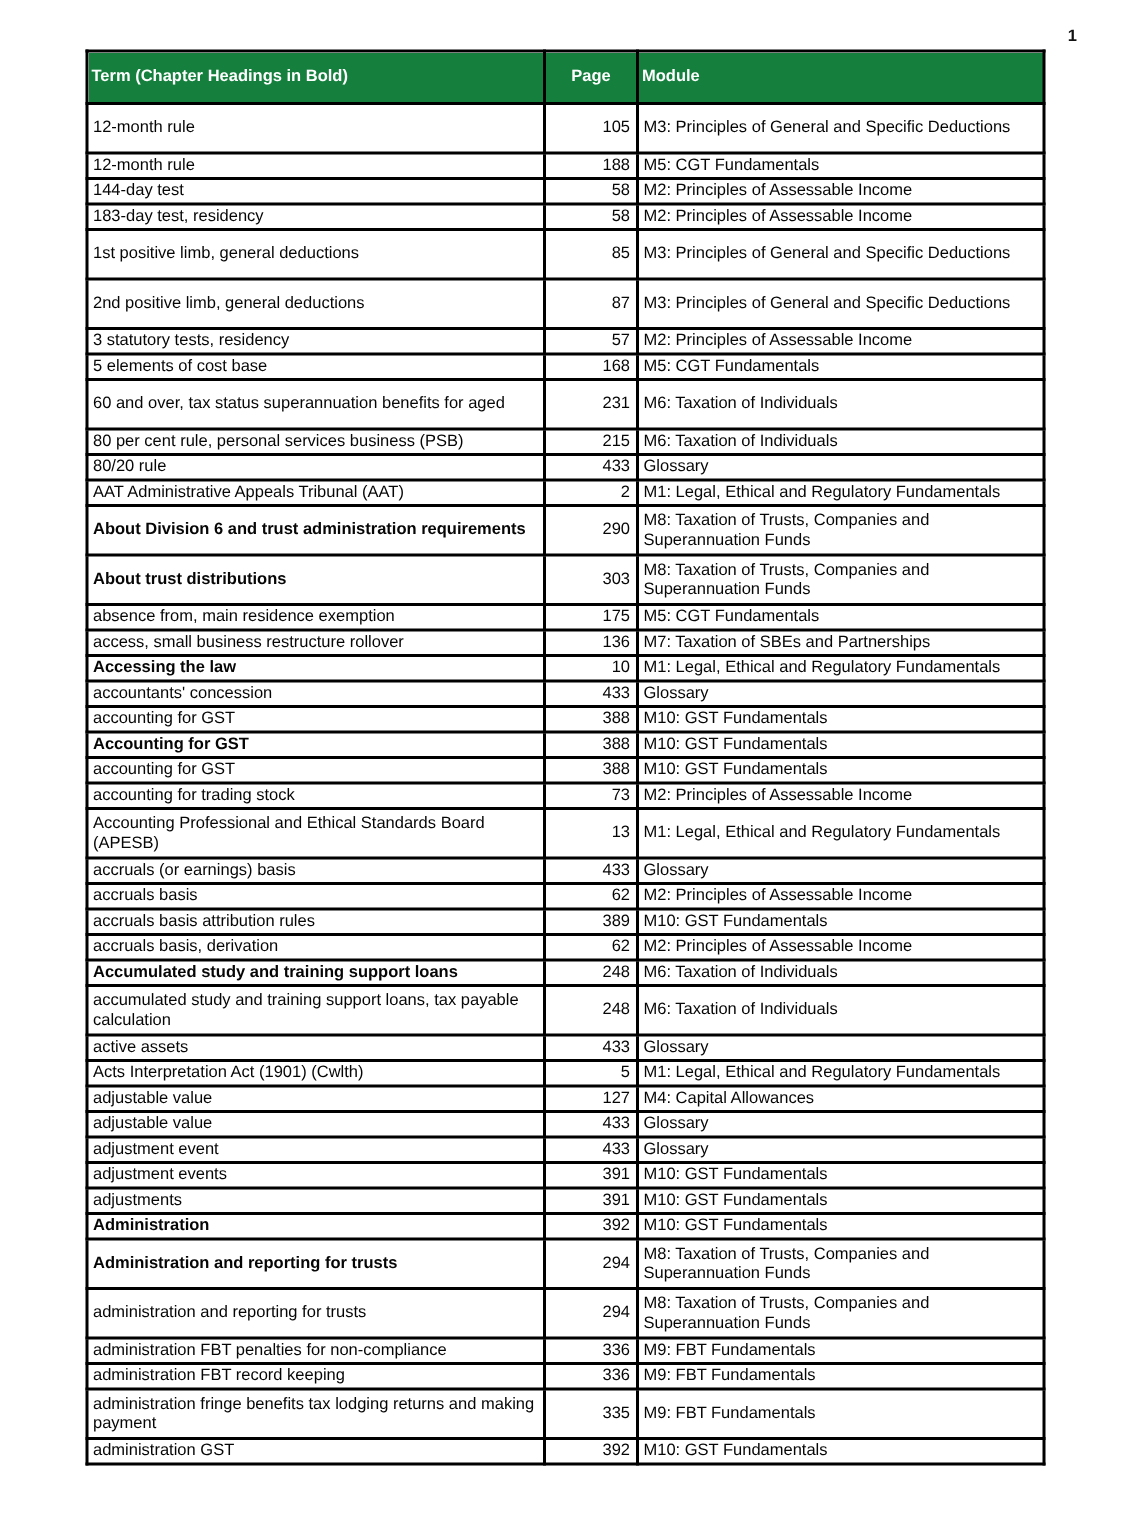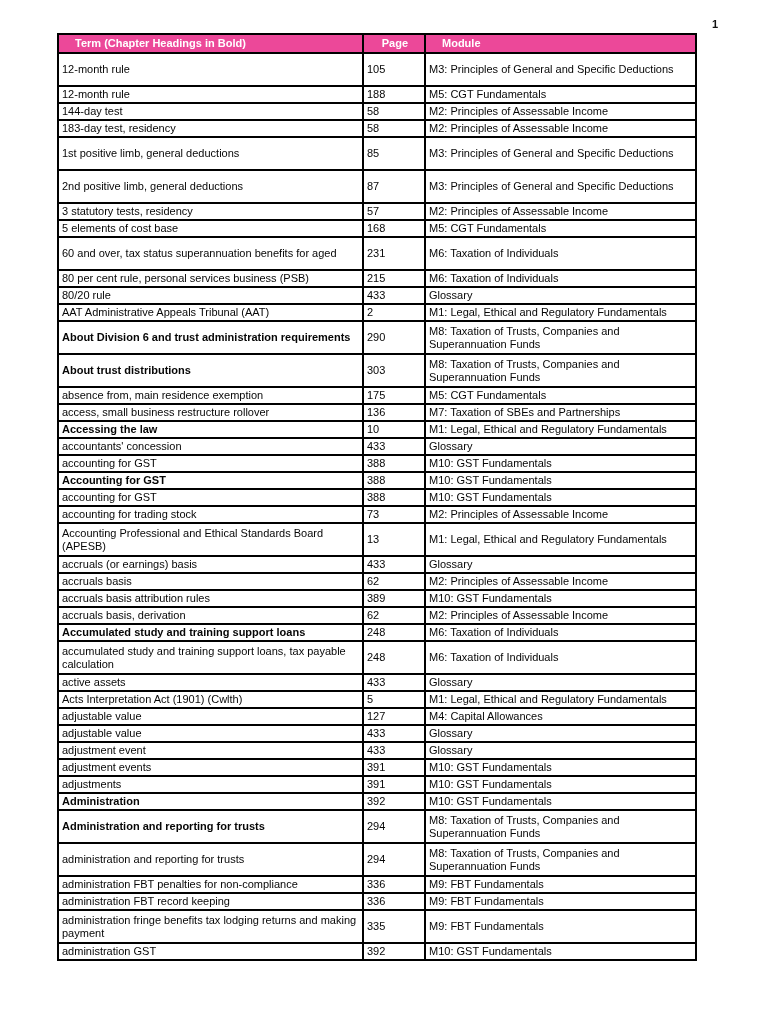--- a/index.html
+++ b/index.html
@@ -27,31 +27,31 @@
   .index-table th, .index-table td {
     border: 2px solid #000000;
     font-size: 11px;
     line-height: 13px;
     color: #060606;
     vertical-align: middle;
     padding: 1px 4px 1px 3px;
     overflow: hidden;
   }
   .index-table thead th {
-    background: #ec4899;
+    background: #15803d;
     color: #ffffff;
     font-weight: bold;
     text-align: left;
-    height: 19px;
-    padding: 2px 16px;
+    height: 35px;
+    padding: 2px 2px;
   }
   .col-term   { width: 305px; }
-  .col-page   { width: 62px; text-align: left; }
+  .col-page   { width: 62px; text-align: right; }
   .col-module { width: 271px; }
-  .index-table thead th.col-page { text-align: right; }
+  .index-table thead th.col-page { text-align: center; }
   .index-table tbody tr { height: 17px; }
   .index-table tbody tr.tall { height: 33px; }
   .index-table td.bold { font-weight: bold; }
 </style>
 </head>
 <body>
 
 <div class="page-number">1</div>
 
 <table class="index-table">

